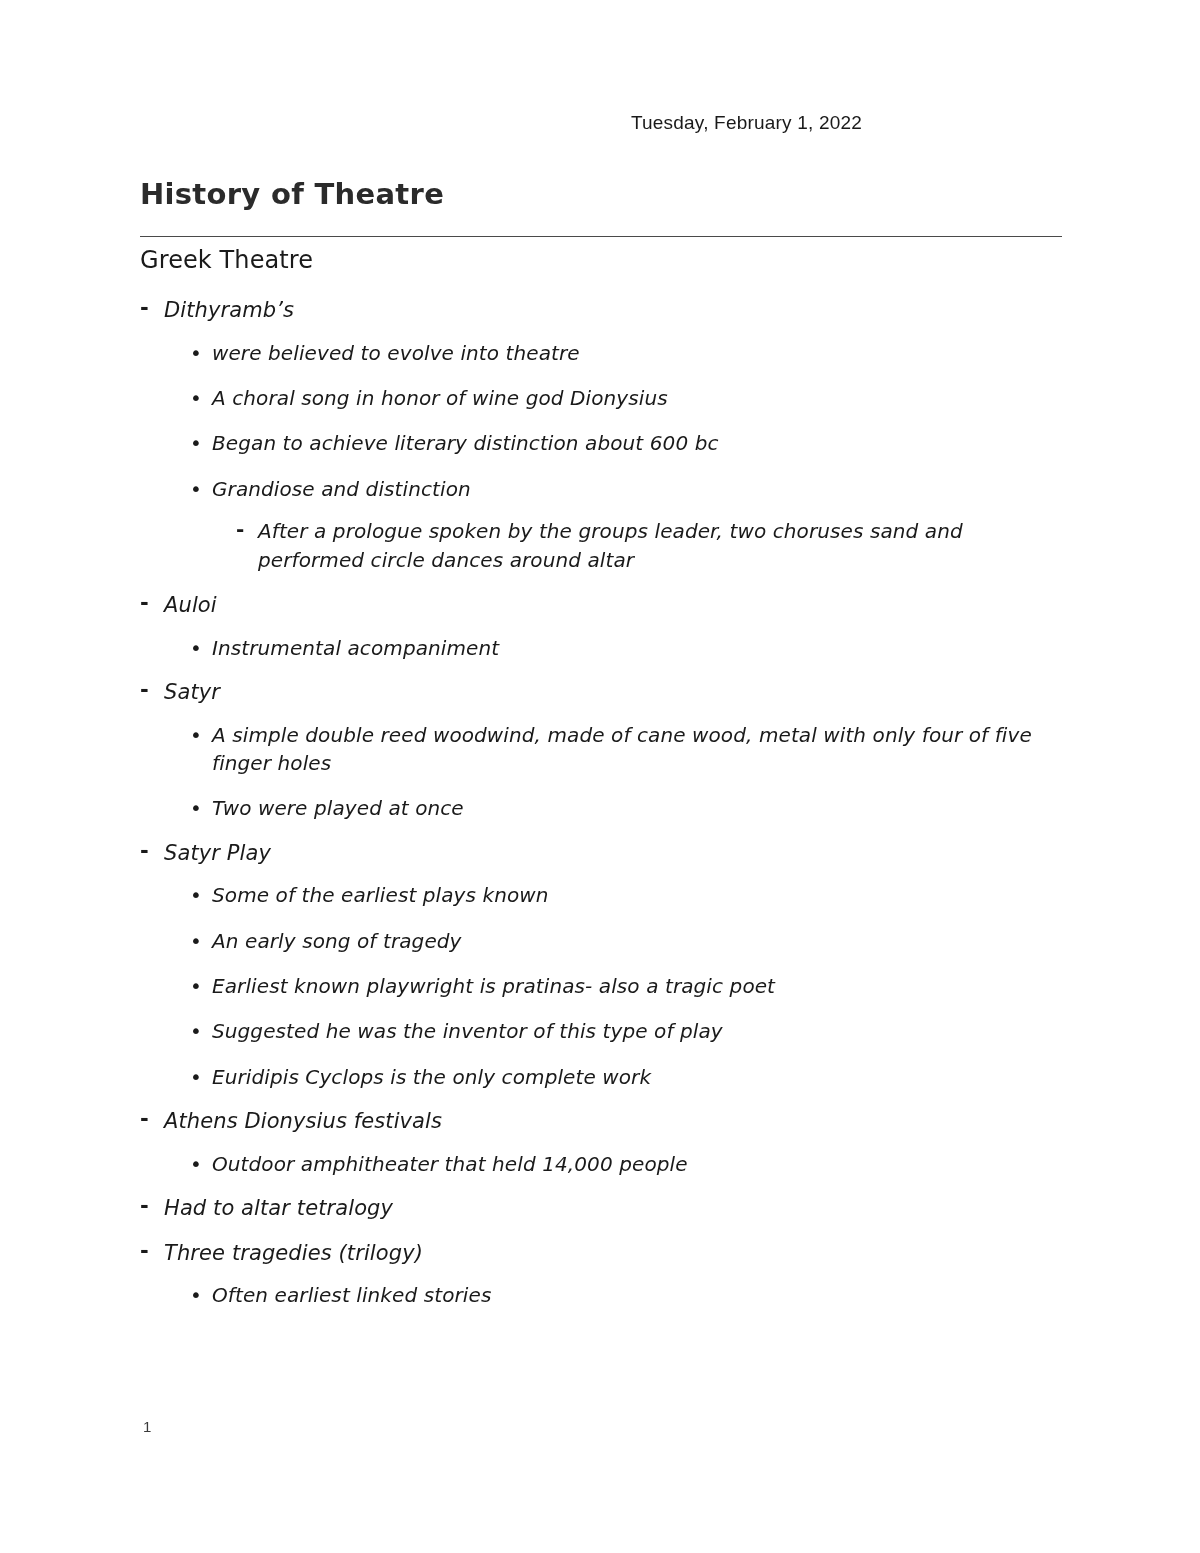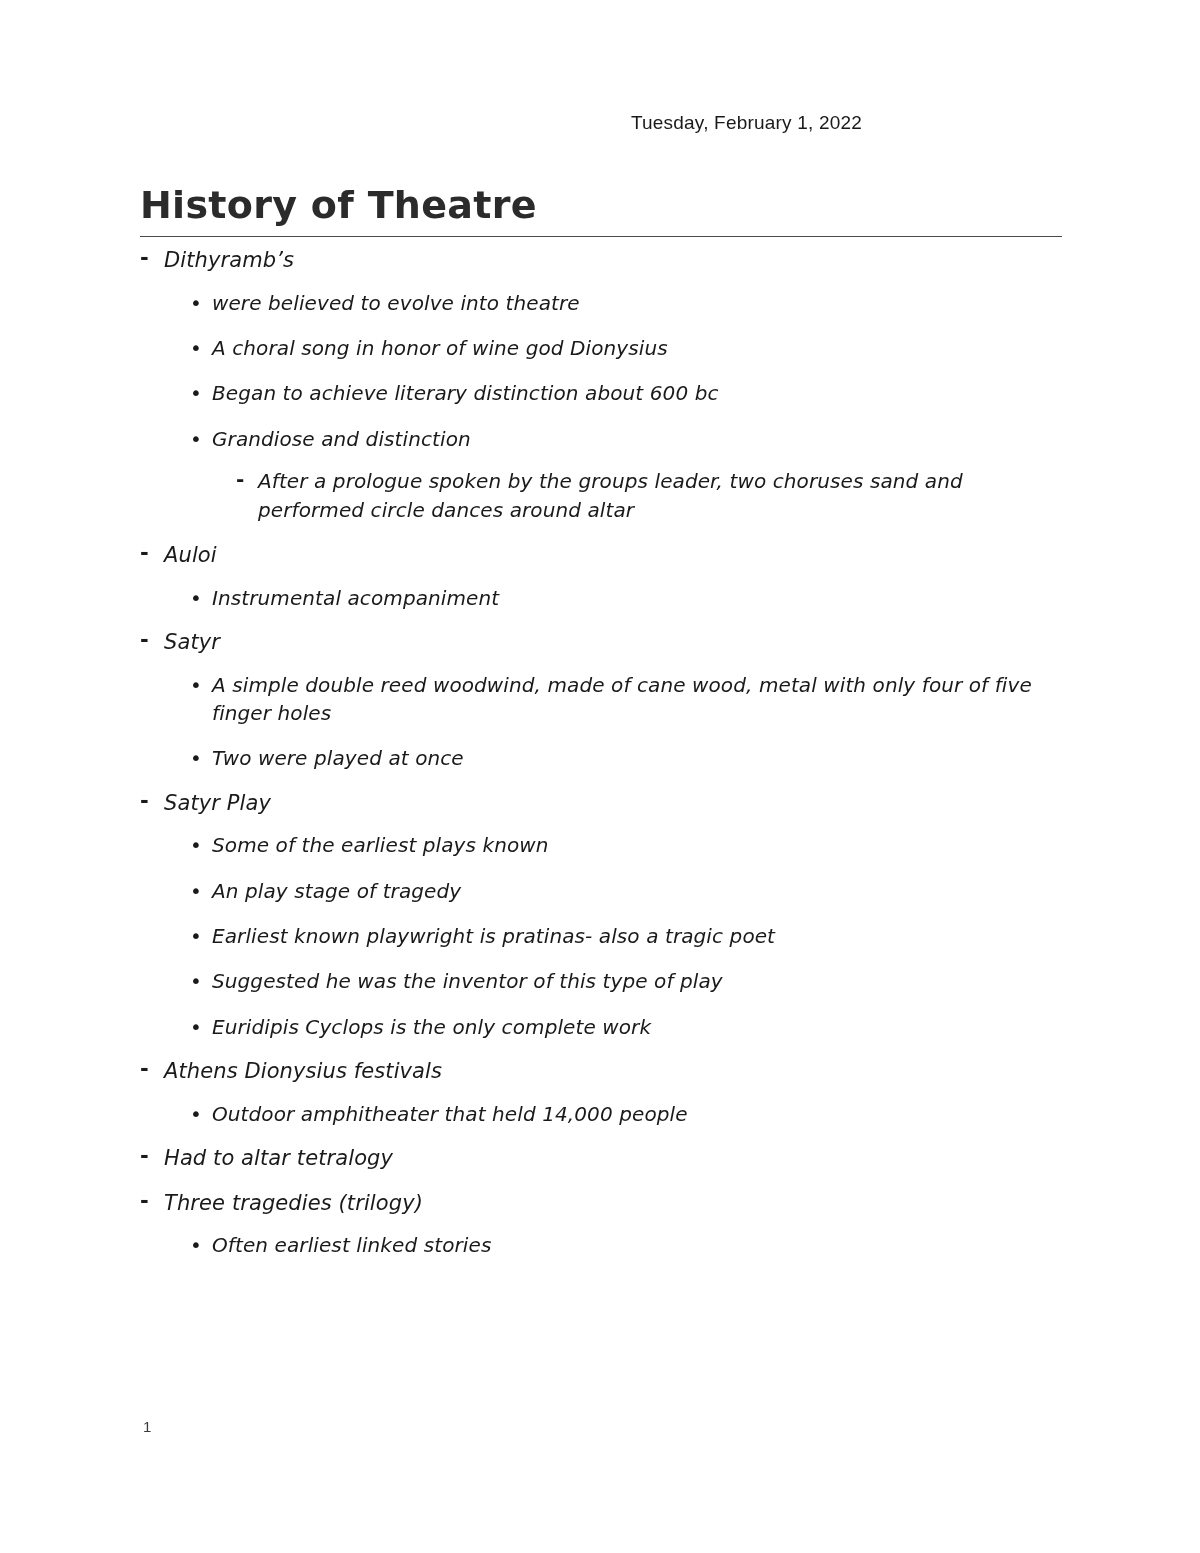--- a/index.html
+++ b/index.html
@@ -33,21 +33,21 @@
     color: #1a1a1a;
     letter-spacing: 0.2px;
     white-space: nowrap;
   }
   .doc-title {
     position: absolute;
     left: 140px;
     top: 158px;
     font-family: "DejaVu Sans", sans-serif;
     font-weight: bold;
-    font-size: 38px;
+    font-size: 29px;
     color: #2b2b2b;
     letter-spacing: 0.3px;
   }
   .rule {
     position: absolute;
     left: 140px;
     top: 236px;
     width: 922px;
     height: 1px;
     background: #4a4a4a;
@@ -147,39 +147,40 @@
 
 <div class="page">
 
   <div class="date">Tuesday, February 1, 2022</div>
 
   <h1 class="doc-title">History of Theatre</h1>
 
   <div class="rule"></div>
 
   <div class="content">
+    <div class="section-heading">Greek Theatre</div>
     <ul class="lvl1" id="outline-root">
         <li><span class="dash-mark">-</span><span class="item-text">Dithyramb’s</span><ul class="lvl2">
             <li><span class="dot-mark">•</span><span class="item-text">were believed to evolve into theatre</span></li>
             <li><span class="dot-mark">•</span><span class="item-text">A choral song in honor of wine god Dionysius</span></li>
             <li><span class="dot-mark">•</span><span class="item-text">Began to achieve literary distinction about 600 bc</span></li>
             <li><span class="dot-mark">•</span><span class="item-text">Grandiose and distinction</span><ul class="lvl3">
                 <li><span class="dash-mark">-</span><span class="item-text">After a prologue spoken by the groups leader, two choruses sand and performed circle dances around altar</span></li>
               </ul></li>
           </ul></li>
         <li><span class="dash-mark">-</span><span class="item-text">Auloi</span><ul class="lvl2">
             <li><span class="dot-mark">•</span><span class="item-text">Instrumental acompaniment</span></li>
           </ul></li>
         <li><span class="dash-mark">-</span><span class="item-text">Satyr</span><ul class="lvl2">
             <li><span class="dot-mark">•</span><span class="item-text">A simple double reed woodwind, made of cane wood, metal with only four of five finger holes</span></li>
             <li><span class="dot-mark">•</span><span class="item-text">Two were played at once</span></li>
           </ul></li>
         <li><span class="dash-mark">-</span><span class="item-text">Satyr Play</span><ul class="lvl2">
             <li><span class="dot-mark">•</span><span class="item-text">Some of the earliest plays known</span></li>
-            <li><span class="dot-mark">•</span><span class="item-text">An play stage of tragedy</span></li>
+            <li><span class="dot-mark">•</span><span class="item-text">An early song of tragedy</span></li>
             <li><span class="dot-mark">•</span><span class="item-text">Earliest known playwright is pratinas- also a tragic poet</span></li>
             <li><span class="dot-mark">•</span><span class="item-text">Suggested he was the inventor of this type of play</span></li>
             <li><span class="dot-mark">•</span><span class="item-text">Euridipis Cyclops is the only complete work</span></li>
           </ul></li>
         <li><span class="dash-mark">-</span><span class="item-text">Athens Dionysius festivals</span><ul class="lvl2">
             <li><span class="dot-mark">•</span><span class="item-text">Outdoor amphitheater that held 14,000 people</span></li>
           </ul></li>
         <li><span class="dash-mark">-</span><span class="item-text">Had to altar tetralogy</span></li>
         <li><span class="dash-mark">-</span><span class="item-text">Three tragedies (trilogy)</span><ul class="lvl2">
             <li><span class="dot-mark">•</span><span class="item-text">Often earliest linked stories</span></li>

